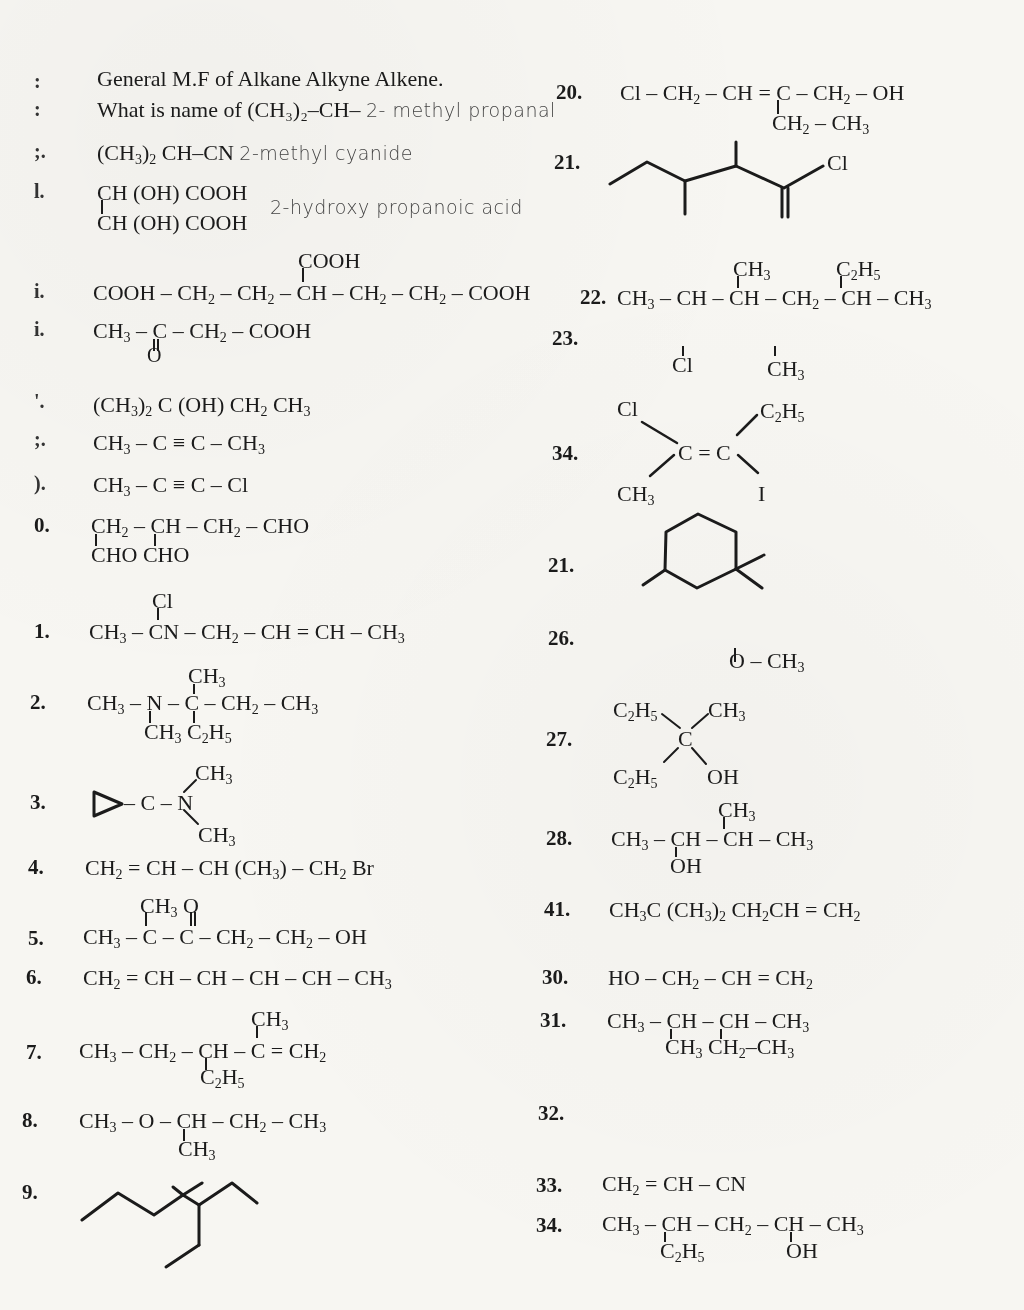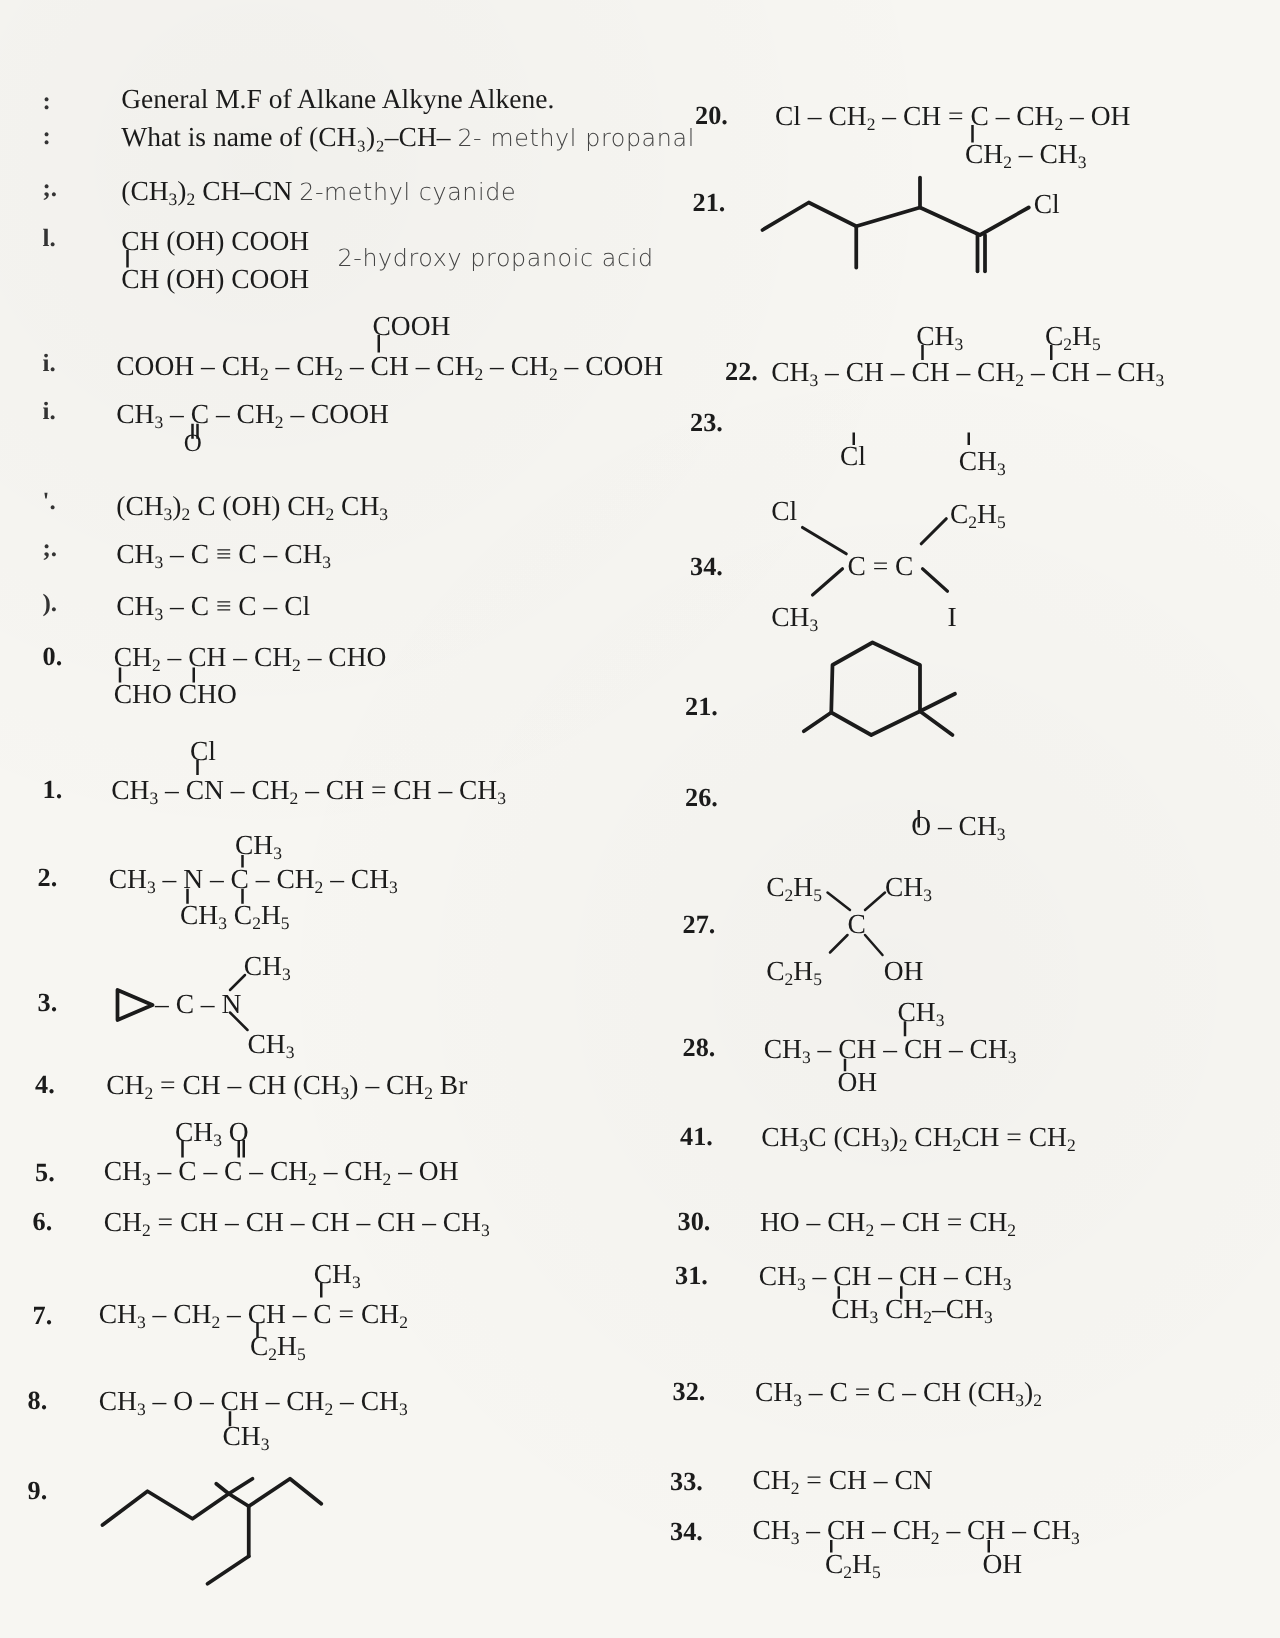--- a/index.html
+++ b/index.html
@@ -252,23 +252,20 @@
 
   <div class="abs num" style="left:540px;top:1008px;">31.</div>
   <div class="abs f" style="left:607px;top:1008px;">
     CH<sub>3</sub> – CH – CH – CH<sub>3</sub>
   </div>
   <div class="bond" style="left:670px;top:1029px;height:10px;"></div>
   <div class="bond" style="left:720px;top:1029px;height:10px;"></div>
   <div class="abs f" style="left:665px;top:1034px;">CH<sub>3</sub> CH<sub>2</sub>–CH<sub>3</sub></div>
 
   <div class="abs num" style="left:538px;top:1101px;">32.</div>
-  <div class="abs f" style="left:604px;top:1101px;">
-    CH<sub>3</sub> – C = C – CH (CH<sub>3</sub>)<sub>2</sub>
-  </div>
 
   <div class="abs num" style="left:536px;top:1173px;">33.</div>
   <div class="abs f" style="left:602px;top:1171px;">
     CH<sub>2</sub> = CH – CN
   </div>
 
   <div class="abs num" style="left:536px;top:1213px;">34.</div>
   <div class="abs f" style="left:602px;top:1211px;">
     CH<sub>3</sub> – CH – CH<sub>2</sub> – CH – CH<sub>3</sub>
   </div>

